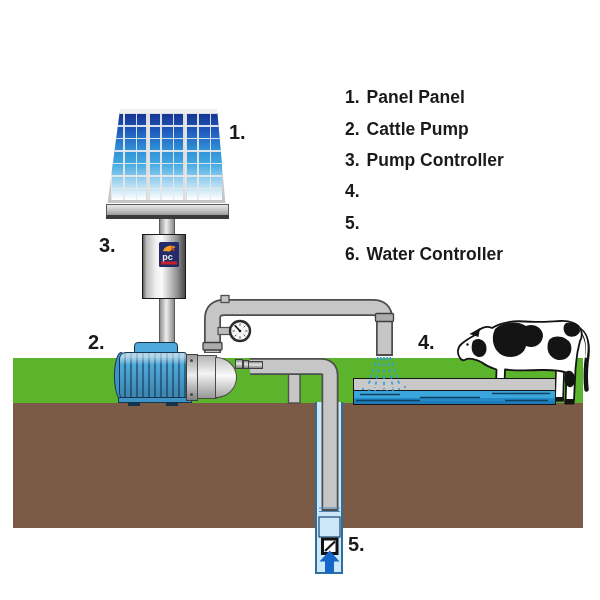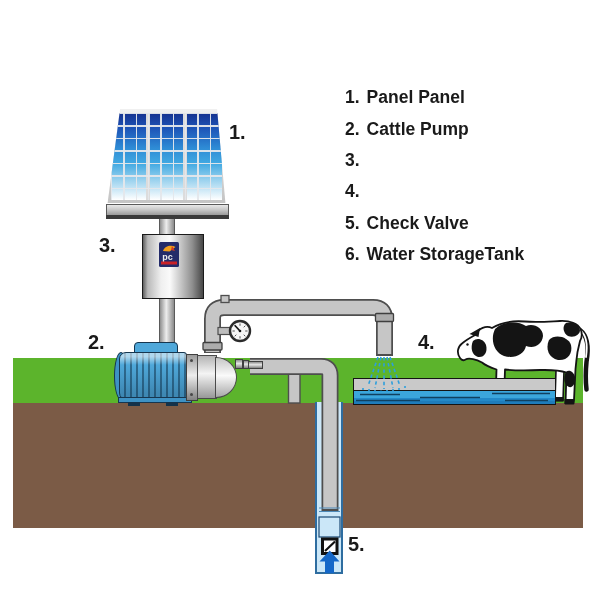--- a/index.html
+++ b/index.html
@@ -27,21 +27,21 @@
   .panel-cells{left:4px;top:3.5px;width:111px;height:87px;
         background-image:
           repeating-linear-gradient(to bottom,rgba(228,231,235,.95) 0 1.4px,transparent 1.4px 12.43px),
           repeating-linear-gradient(to right,rgba(228,231,235,.95) 0 1.3px,transparent 1.3px 12.33px),
           linear-gradient(to right,transparent 0 35px,#DCDCDC 35px 39px,transparent 39px 72px,#DCDCDC 72px 76px,transparent 76px),
           linear-gradient(180deg,var(--panel_dark) 0,#1D55B8 18%,var(--panel_mid) 40%,#41A9E2 58%,#9FD4EF 78%,#FFFFFF 100%);}
   .panel-base{left:106px;top:203.5px;width:123px;height:12px;z-index:6;
         background:linear-gradient(180deg,#E8E8E8 0,#C2C2C2 55%,#9A9A9A 100%);
         border:1px solid #5A5A5A;box-sizing:border-box;}
   .panel-base::after{content:"";position:absolute;left:-1px;right:-1px;bottom:-4px;height:4px;background:#3A3A3A;}
-  .controller{left:142px;top:234px;width:62px;height:65px;z-index:6;
+  .controller{left:142px;top:234px;width:44px;height:65px;z-index:6;
         background:linear-gradient(90deg,#606060 0%,#B9B9B9 8%,#EFEFEF 30%,#FAFAFA 45%,#C9C9C9 62%,#8F8F8F 82%,#474747 100%);
         border:1.5px solid #1A1A1A;box-sizing:border-box;}
   .logo{left:16px;top:7px;width:20px;height:25px;}
   
   .pump{left:0;top:0;width:0;height:0;z-index:6;}
   .terminal-box{left:134px;top:342px;width:44px;height:13px;background:var(--pump_blue);
         border:1.5px solid #16364F;border-radius:4px 4px 0 0;box-sizing:border-box;}
   .motor-cap{left:113.5px;top:352px;width:14px;height:48px;background:#3E92C4;
         border:1.5px solid #16364F;border-radius:50%;box-sizing:border-box;}
   .motor{left:119px;top:352px;width:68px;height:48px;background:var(--pump_blue);
@@ -225,27 +225,27 @@
     <div class="legend-row">
       <span class="num">1.</span>
       <span>Panel Panel</span>
     </div>
     <div class="legend-row">
       <span class="num">2.</span>
       <span>Cattle Pump</span>
     </div>
     <div class="legend-row">
       <span class="num">3.</span>
+      <span>Pump Controller</span>
     </div>
     <div class="legend-row">
       <span class="num">4.</span>
     </div>
     <div class="legend-row">
       <span class="num">5.</span>
-      <span>Check Valve</span>
     </div>
     <div class="legend-row">
       <span class="num">6.</span>
-      <span>Water StorageTank</span>
+      <span>Water Controller</span>
     </div>
   </div>
 
 </div>
 
 </body></html>

